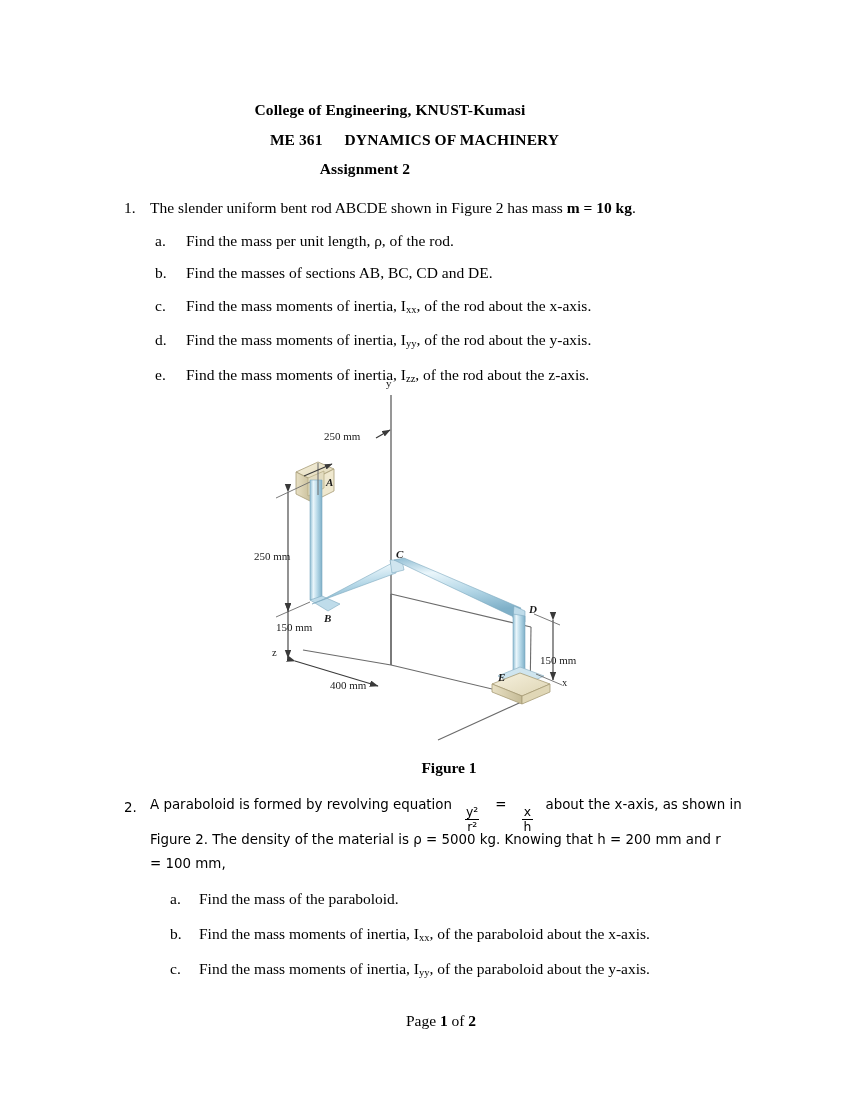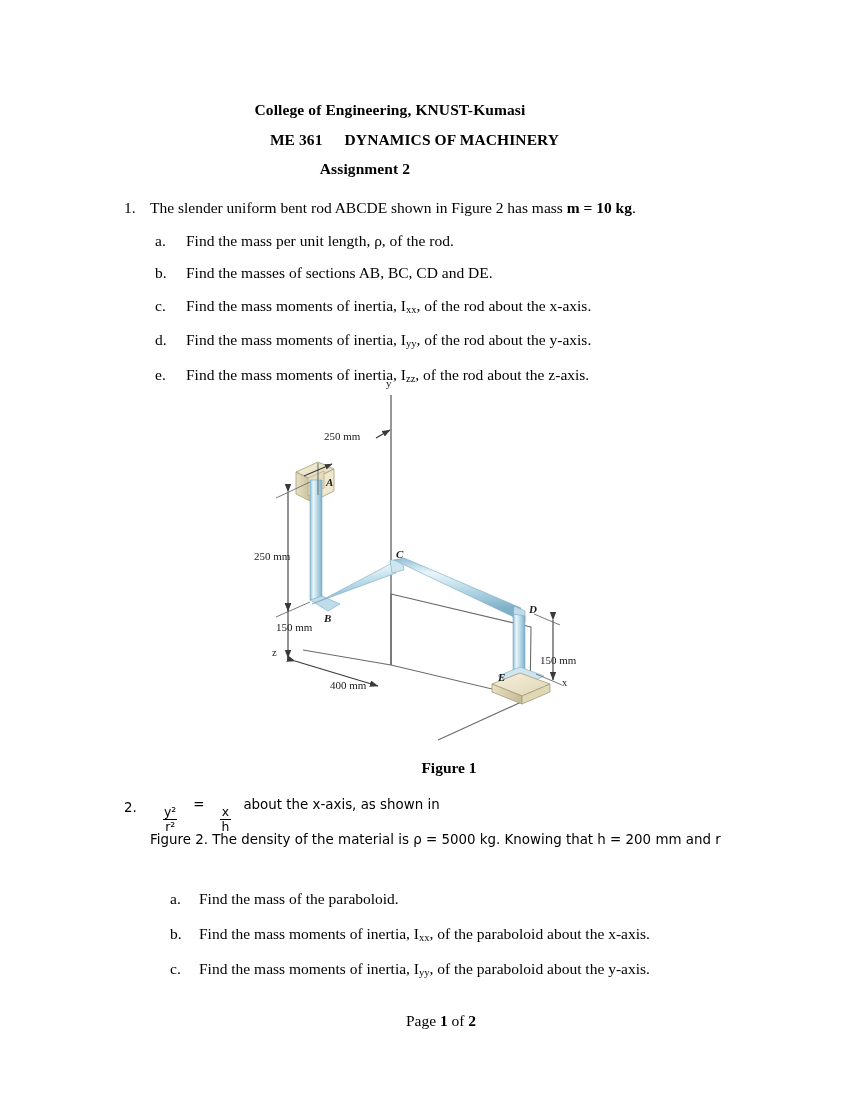--- a/index.html
+++ b/index.html
@@ -322,29 +322,30 @@
         <line x1="288" y1="306" x2="314" y2="317" stroke="#6b6b6b" stroke-width="0.9"></line>
         <text x="292" y="296" font-family="'Liberation Serif',serif" font-size="11" fill="#1a1a1a">150 mm</text>
       </g>
     </svg>
   </div>
 
   <div class="fig-caption">Figure 1</div>
 
   <div class="q2">
     <div class="q2-first">
-      <span class="q2-num">2.</span><span class="frac">
+      <span class="q2-num">2.</span><span>A paraboloid is formed by revolving equation</span><span class="frac">
           <span class="num">y²</span>
           <span class="den">r²</span>
         </span><span class="eqsign">=</span><span class="frac">
           <span class="num">x</span>
           <span class="den">h</span>
         </span><span>about the x-axis, as shown in</span>
     </div>
     <div class="q2-cont">Figure 2. The density of the material is  ρ = 5000 kg. Knowing that h = 200 mm and r</div>
+    <div class="q2-cont2">= 100 mm,</div>
   </div>
 
   <div class="q2-sub-list">
     <div class="q2-sub-item">
       <span class="sub-letter">a.</span><span>Find the mass of the paraboloid.</span>
     </div>
     <div class="q2-sub-item">
       <span class="sub-letter">b.</span><span>Find the mass moments of inertia, I</span><sub>xx</sub><span>, of the paraboloid about the x-axis.</span>
     </div>
     <div class="q2-sub-item">

